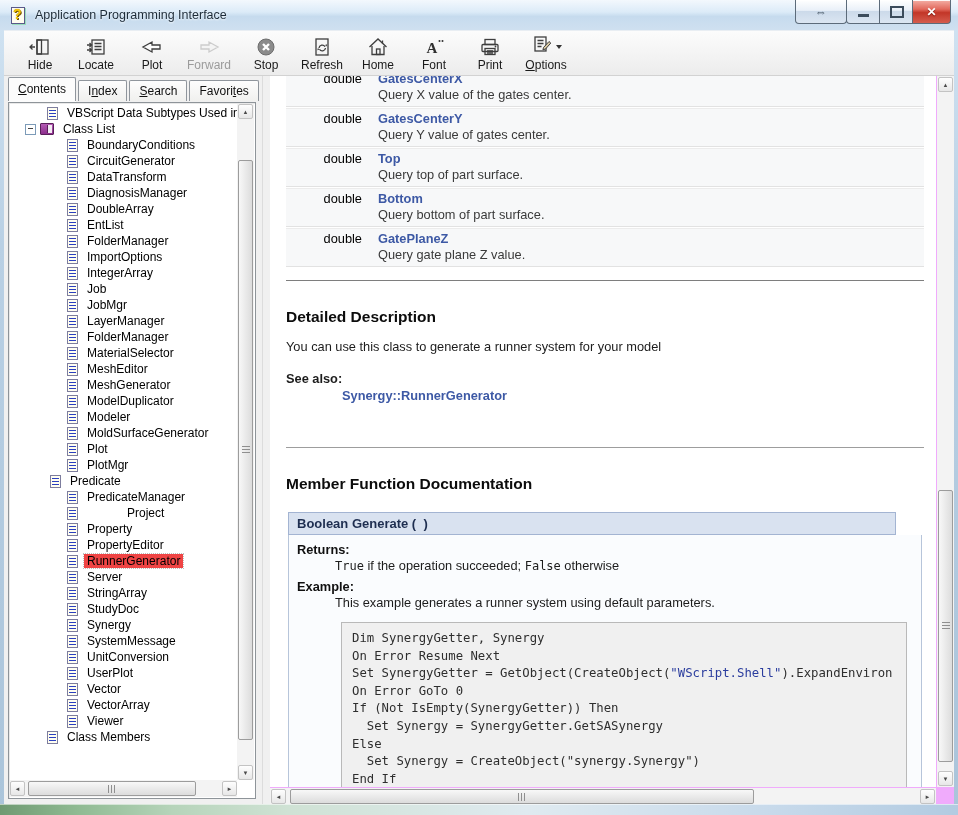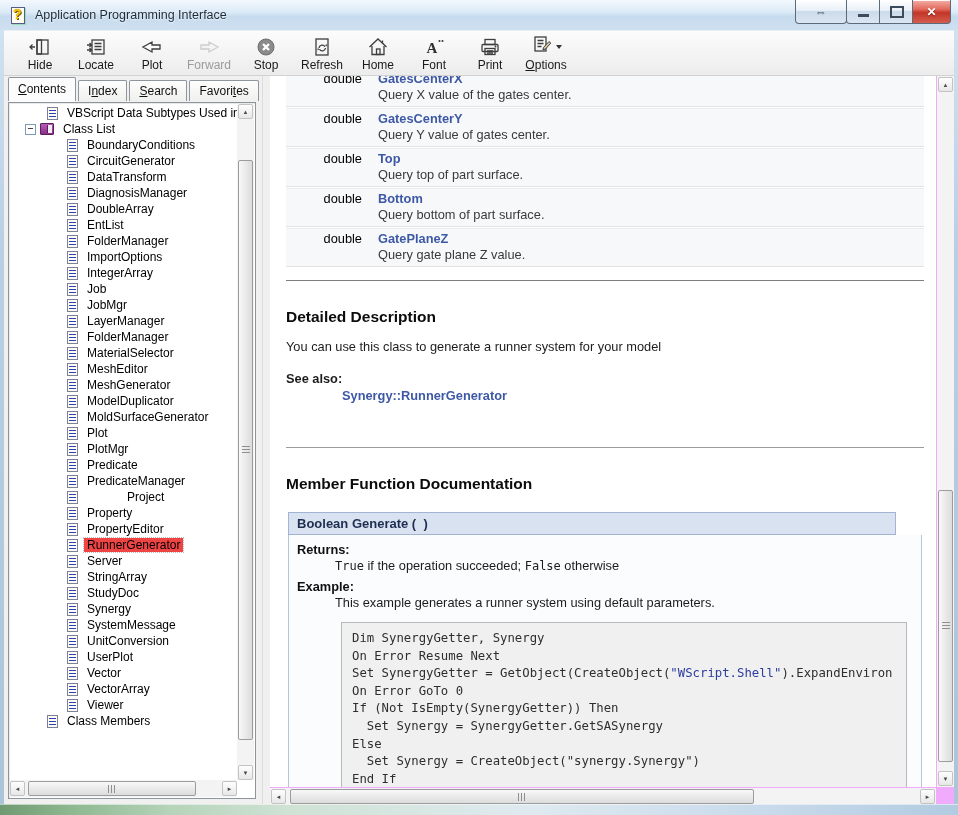--- a/index.html
+++ b/index.html
@@ -331,31 +331,35 @@
             <div class="trow" style="padding-left: 56px;">
               <span class="icon-page"></span>
               <span class="tlabel">MeshGenerator</span>
             </div>
             <div class="trow" style="padding-left: 56px;">
               <span class="icon-page"></span>
               <span class="tlabel">ModelDuplicator</span>
             </div>
             <div class="trow" style="padding-left: 56px;">
               <span class="icon-page"></span>
+              <span class="tlabel">Modeler</span>
+            </div>
+            <div class="trow" style="padding-left: 56px;">
+              <span class="icon-page"></span>
               <span class="tlabel">MoldSurfaceGenerator</span>
             </div>
             <div class="trow" style="padding-left: 56px;">
               <span class="icon-page"></span>
               <span class="tlabel">Plot</span>
             </div>
             <div class="trow" style="padding-left: 56px;">
               <span class="icon-page"></span>
               <span class="tlabel">PlotMgr</span>
             </div>
-            <div class="trow" style="padding-left: 56px;">
+            <div class="trow" style="padding-left: 39px;">
               <span class="icon-page"></span>
               <span class="tlabel">Predicate</span>
             </div>
             <div class="trow" style="padding-left: 56px;">
               <span class="icon-page"></span>
               <span class="tlabel">PredicateManager</span>
             </div>
             <div class="trow" style="padding-left: 56px; gap: 40px;">
               <span class="icon-page"></span>
               <span class="tlabel">Project</span>

